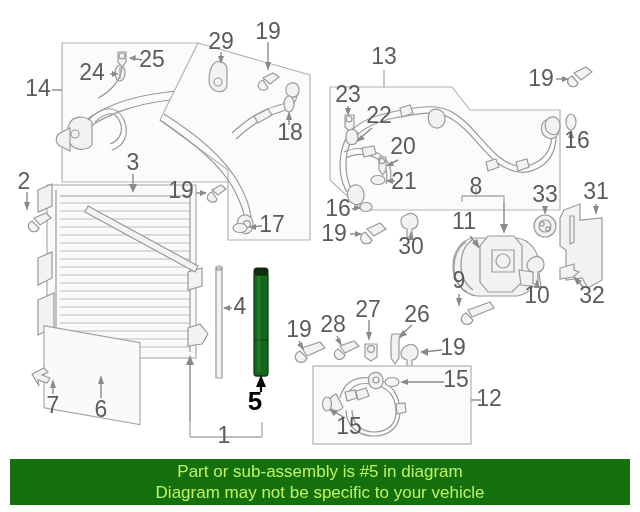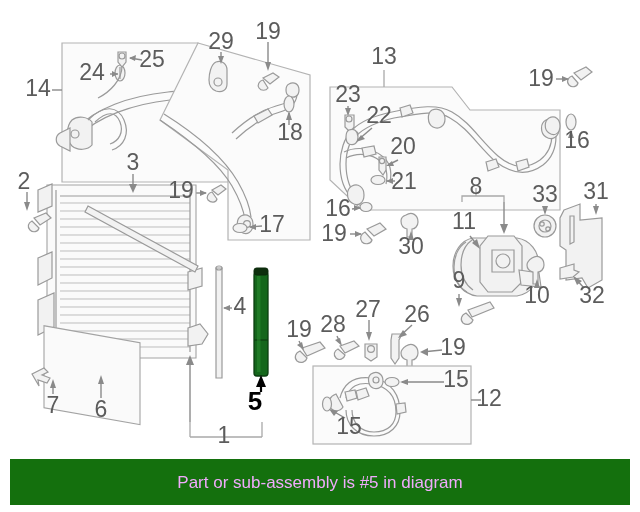--- a/index.html
+++ b/index.html
@@ -37,21 +37,21 @@
 
   
   #footer-banner{
     position:absolute;left:10px;top:459px;width:620px;height:46px;
     background:#14700d;
     display:flex;flex-direction:column;align-items:center;justify-content:center;
     box-sizing:border-box;
   }
   #footer-banner .fl{
     font-family:"Liberation Sans", sans-serif;
-    font-size:17px;color:#f0abfc;line-height:21px;white-space:nowrap;
+    font-size:17px;color:#bef264;line-height:21px;white-space:nowrap;
   }
 </style>
 </head>
 <body>
 
 <div id="diagram-root">
 
   <svg id="parts-svg" viewBox="0 0 640 512" xmlns="http://www.w3.org/2000/svg">
 
     <g>
@@ -399,15 +399,16 @@
       <text class="callout" x="417" y="316" text-anchor="middle">26</text>
       <text class="callout" x="453" y="349" text-anchor="middle">19</text>
       <text class="callout" x="456" y="381" text-anchor="middle">15</text>
       <text class="callout" x="349" y="428" text-anchor="middle">15</text>
       <text class="callout" x="489" y="400" text-anchor="middle">12</text>
     </g>
   </svg>
 
   <div id="footer-banner">
     <div class="fl">Part or sub-assembly is #5 in diagram</div>
+    <div class="fl">Diagram may not be specific to your vehicle</div>
   </div>
 
 </div>
 
 </body></html>

